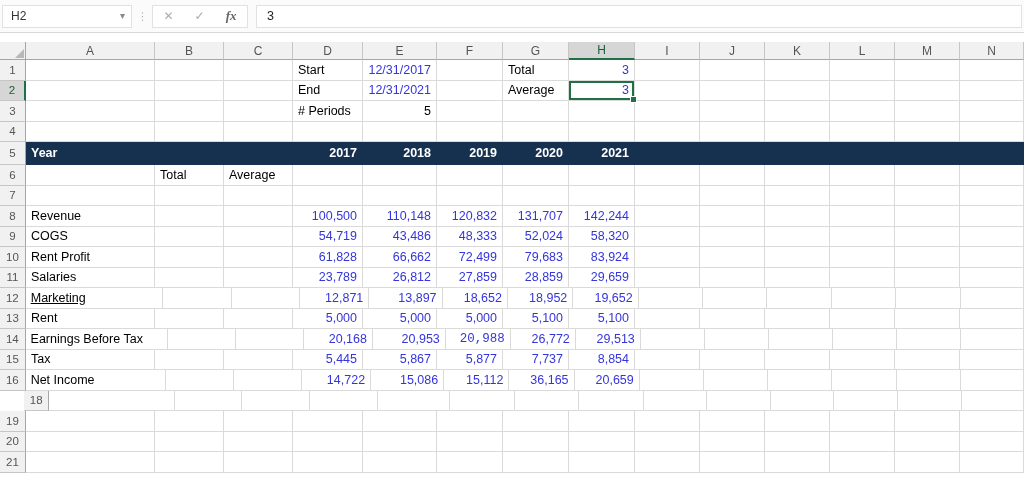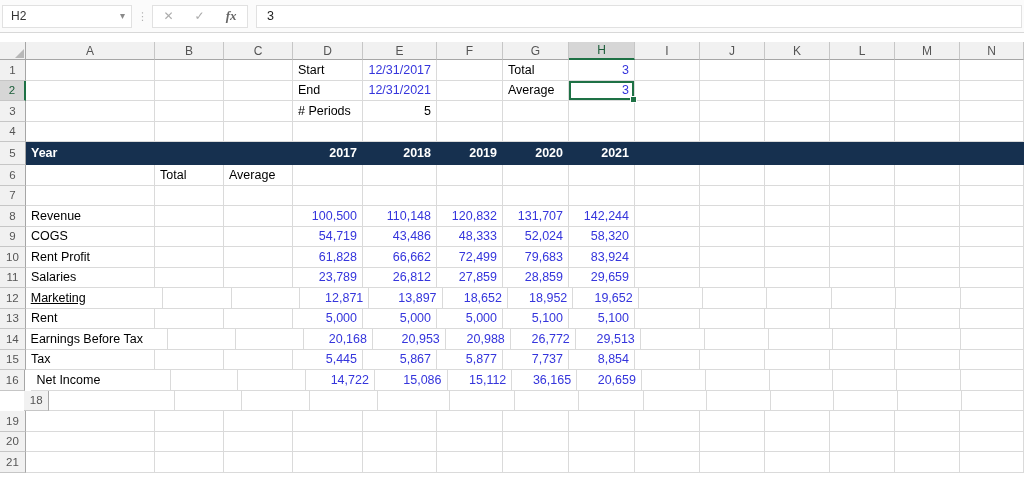--- a/index.html
+++ b/index.html
@@ -314,21 +314,21 @@
       <div class="cell" style="width: 65px;"></div>
       <div class="cell" style="width: 64px;"></div>
     </div>
     <div class="row" style="height: 20.5px;">
       <div class="row-hdr">14</div>
       <div class="cell " style="width: 145px;">Earnings Before Tax</div>
       <div class="cell" style="width: 69px;"></div>
       <div class="cell" style="width: 69px;"></div>
       <div class="cell blue right" style="width: 70px;">20,168</div>
       <div class="cell blue right" style="width: 74px;">20,953</div>
-      <div class="cell blue right" style="width: 66px;">20,988</div>
+      <div class="cell blue right" style="width: 66px; font-family: Liberation Mono, monospace;">20,988</div>
       <div class="cell blue right" style="width: 66px;">26,772</div>
       <div class="cell blue right" style="width: 66px;">29,513</div>
       <div class="cell" style="width: 65px;"></div>
       <div class="cell" style="width: 65px;"></div>
       <div class="cell" style="width: 65px;"></div>
       <div class="cell" style="width: 65px;"></div>
       <div class="cell" style="width: 65px;"></div>
       <div class="cell" style="width: 64px;"></div>
     </div>
     <div class="row" style="height: 20.5px;">
@@ -343,21 +343,21 @@
       <div class="cell blue right" style="width: 66px;">8,854</div>
       <div class="cell" style="width: 65px;"></div>
       <div class="cell" style="width: 65px;"></div>
       <div class="cell" style="width: 65px;"></div>
       <div class="cell" style="width: 65px;"></div>
       <div class="cell" style="width: 65px;"></div>
       <div class="cell" style="width: 64px;"></div>
     </div>
     <div class="row" style="height: 20.5px;">
       <div class="row-hdr">16</div>
-      <div class="cell " style="width: 142px; margin-left: 6px;">Net Income</div>
+      <div class="cell " style="width: 142px;">Net Income</div>
       <div class="cell" style="width: 69px;"></div>
       <div class="cell" style="width: 69px;"></div>
       <div class="cell blue right" style="width: 70px;">14,722</div>
       <div class="cell blue right" style="width: 74px;">15,086</div>
       <div class="cell blue right" style="width: 66px;">15,112</div>
       <div class="cell blue right" style="width: 66px;">36,165</div>
       <div class="cell blue right" style="width: 66px;">20,659</div>
       <div class="cell" style="width: 65px;"></div>
       <div class="cell" style="width: 65px;"></div>
       <div class="cell" style="width: 65px;"></div>

